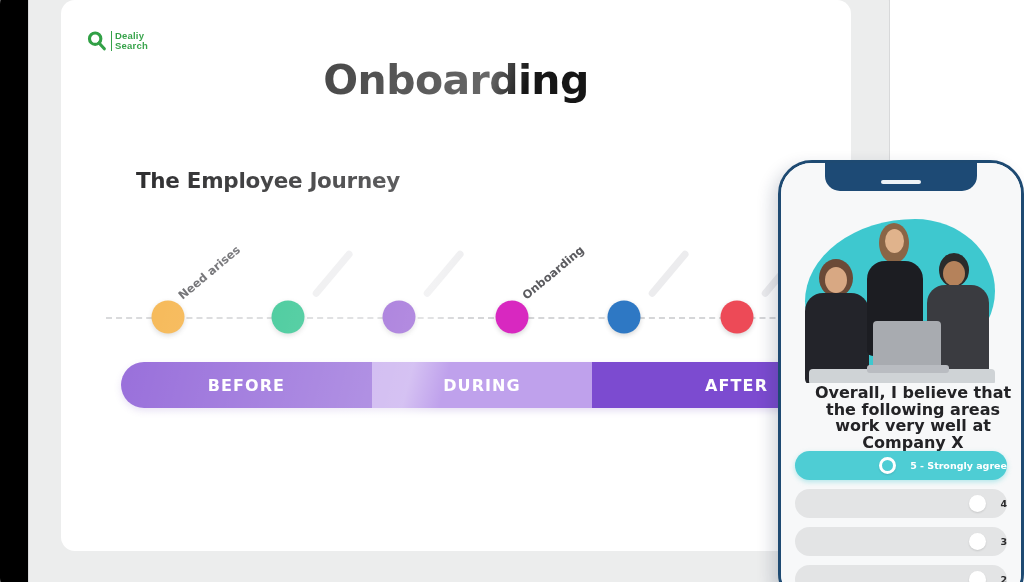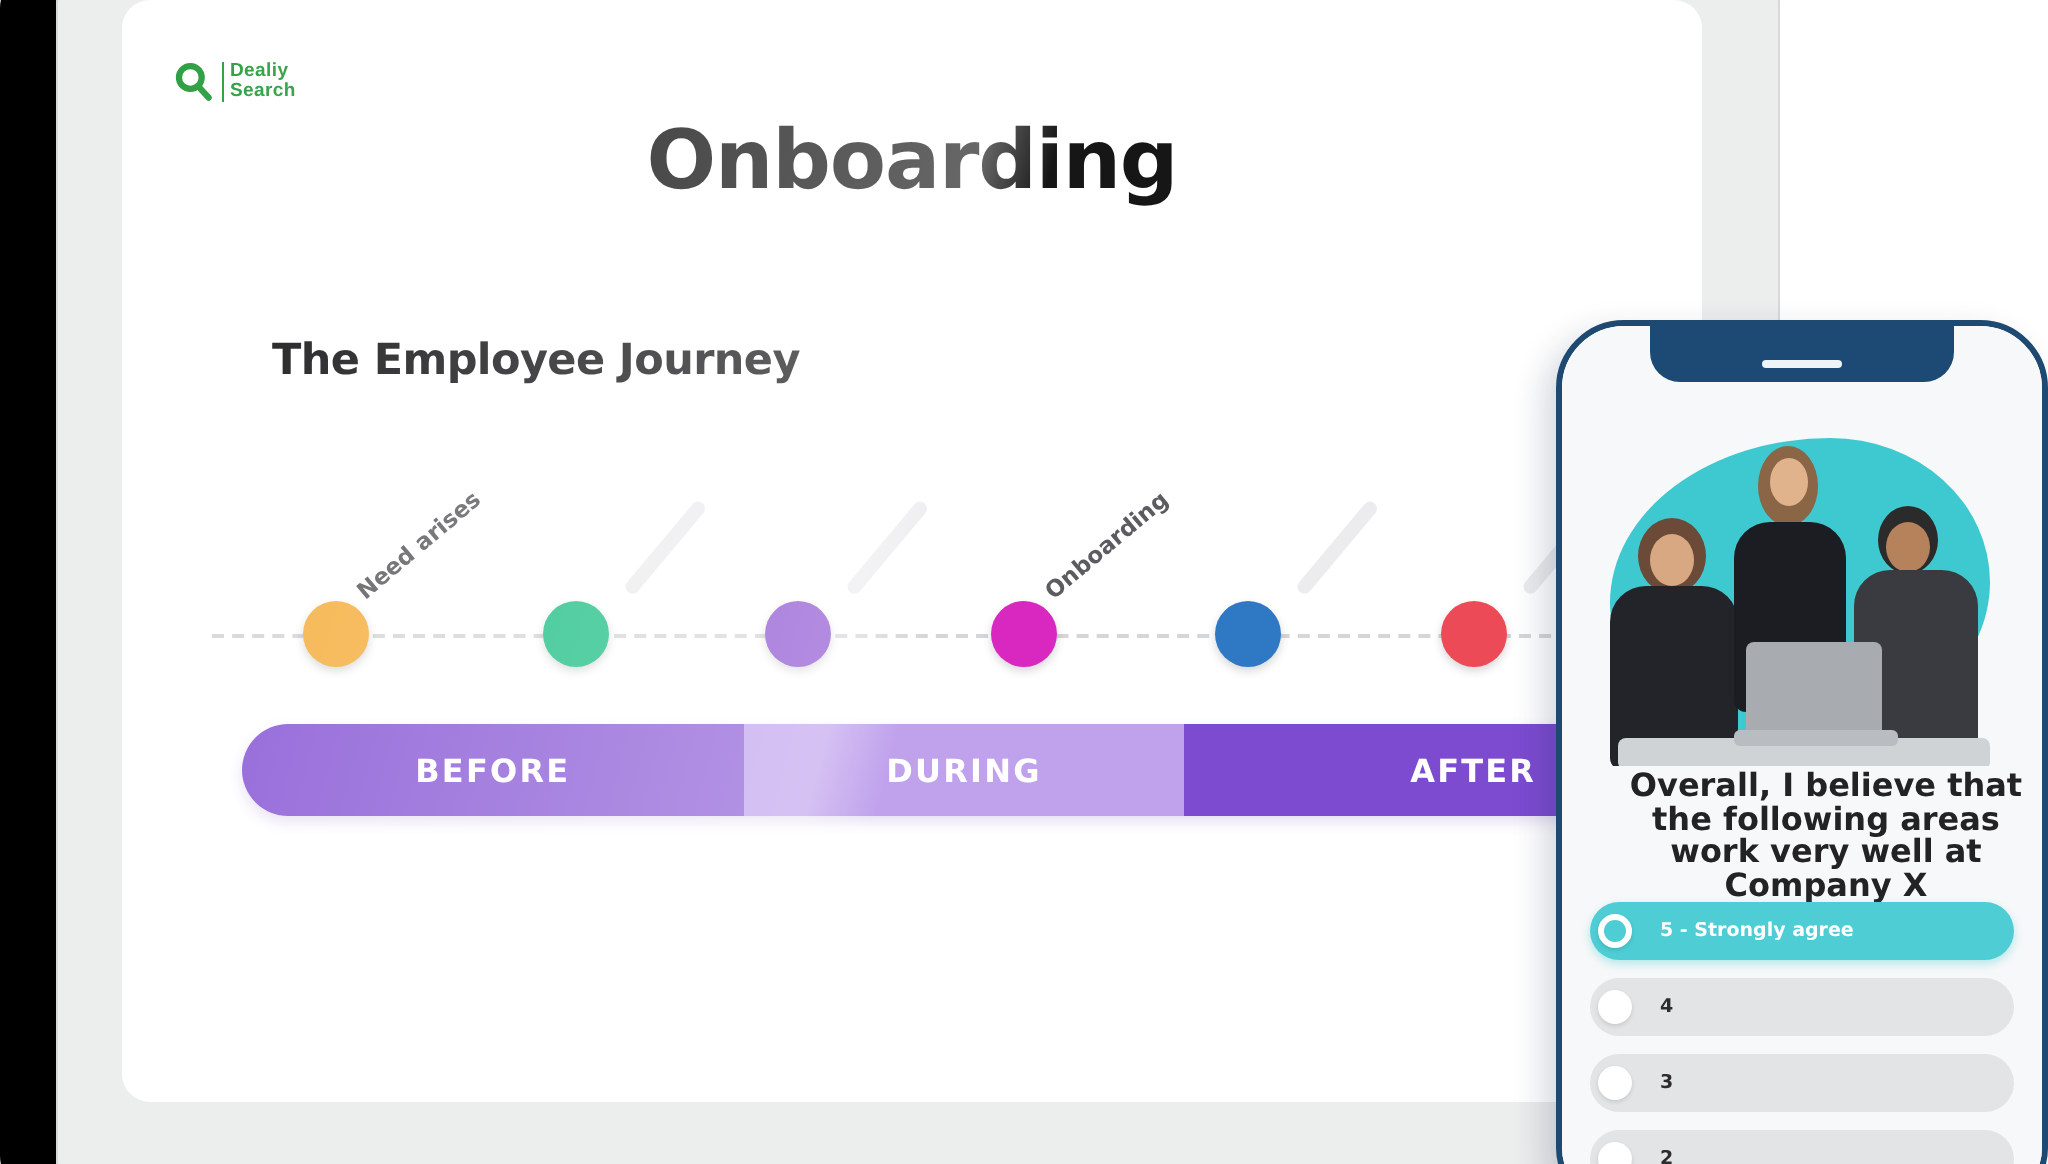--- a/index.html
+++ b/index.html
@@ -250,20 +250,21 @@
   .opt {
     position: relative;
     height: 29px;
     border-radius: 15px;
     background: #e3e4e5;
     margin-bottom: 9px;
     display: flex;
     align-items: center;
     padding-left: 4px;
     box-sizing: border-box;
+    justify-content: flex-end;
   }
   .opt.sel { background: #4ecdd4; box-shadow: 0 2px 5px rgba(78,205,212,0.4); }
   .radio {
     width: 17px;
     height: 17px;
     border-radius: 50%;
     background: #ffffff;
     flex: 0 0 auto;
     box-shadow: 0 1px 2px rgba(0,0,0,0.12);
   }

